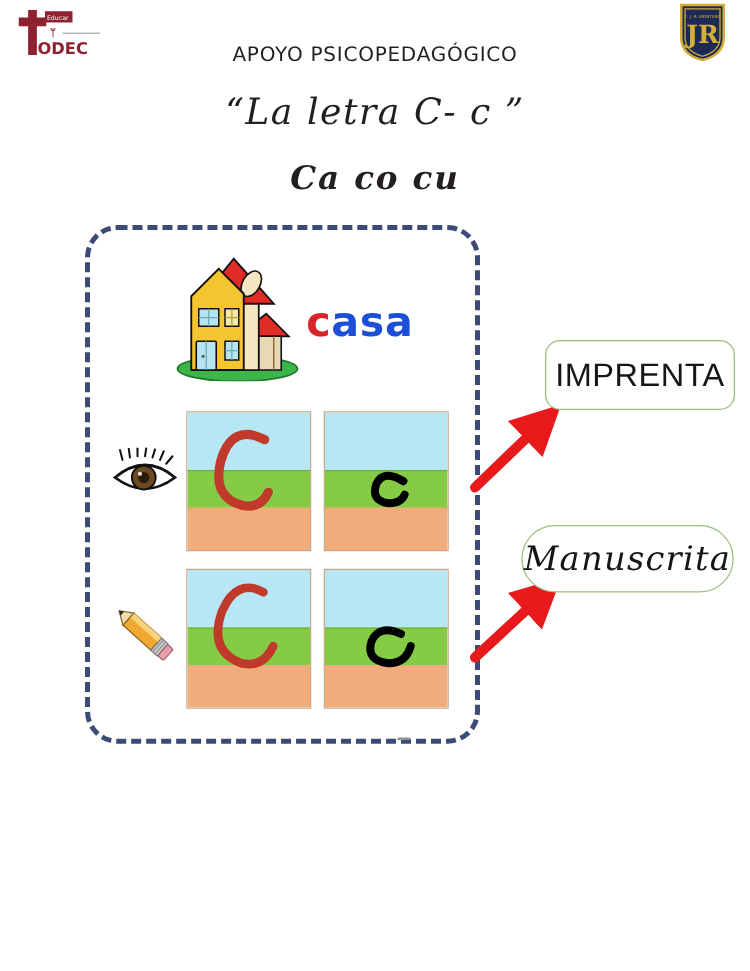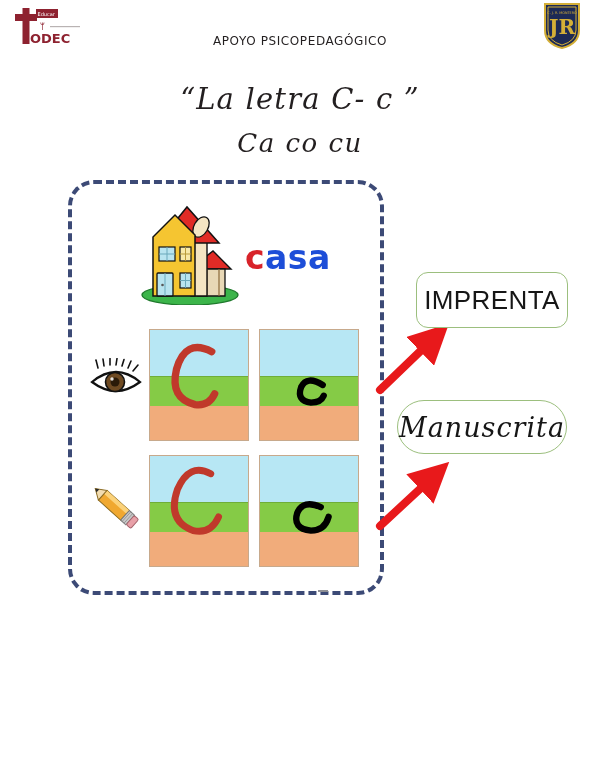--- a/index.html
+++ b/index.html
@@ -30,50 +30,50 @@
     top: 2px;
     width: 40px;
     height: 48px;
   }
   .header-title {
     position: absolute;
     left: 0;
     top: 34px;
     width: 600px;
     text-align: center;
-    font-size: 12px;
+    font-size: 16px;
     letter-spacing: 0.6px;
     font-weight: 400;
     color: #231f20;
     font-family: "DejaVu Sans", sans-serif;
   }
 
   .title-cursive {
     position: absolute;
     left: 0;
-    top: 82px;
+    top: 72px;
     width: 600px;
     text-align: center;
     font-family: "DejaVu Serif", serif;
     font-style: italic;
     font-size: 29px;
     font-weight: 400;
     color: #231f20;
     letter-spacing: 1.2px;
   }
   .subtitle-cursive {
     position: absolute;
     left: 0;
     top: 128px;
     width: 600px;
     text-align: center;
     font-family: "DejaVu Serif", serif;
     font-style: italic;
     font-size: 26px;
-    font-weight: 400;
+    font-weight: 700;
     color: #231f20;
     letter-spacing: 1.5px;
   }
 
   
   .panel {
     position: absolute;
     left: 68px;
     top: 180px;
     width: 316px;
@@ -171,35 +171,36 @@
   
   .label-box {
     position: absolute;
     box-sizing: border-box;
     border: 1.5px solid #9cbf7e;
     border-radius: 12px;
     background: #ffffff;
     display: flex;
     align-items: center;
     justify-content: center;
+    margin-left: 20px;
   }
   .label-imprenta {
     left: 416px;
     top: 272px;
     width: 152px;
     height: 56px;
     font-family: "Liberation Sans", sans-serif;
     font-size: 26px;
     font-weight: 400;
     letter-spacing: 0.4px;
     color: #161616;
   }
   .label-manuscrita {
     left: 397px;
-    top: 400px;
+    top: 420px;
     width: 170px;
     height: 54px;
     font-family: "DejaVu Serif", serif;
     font-style: italic;
     font-size: 27px;
     font-weight: 400;
     letter-spacing: 1px;
     color: #161616;
     border-radius: 27px;
   }

